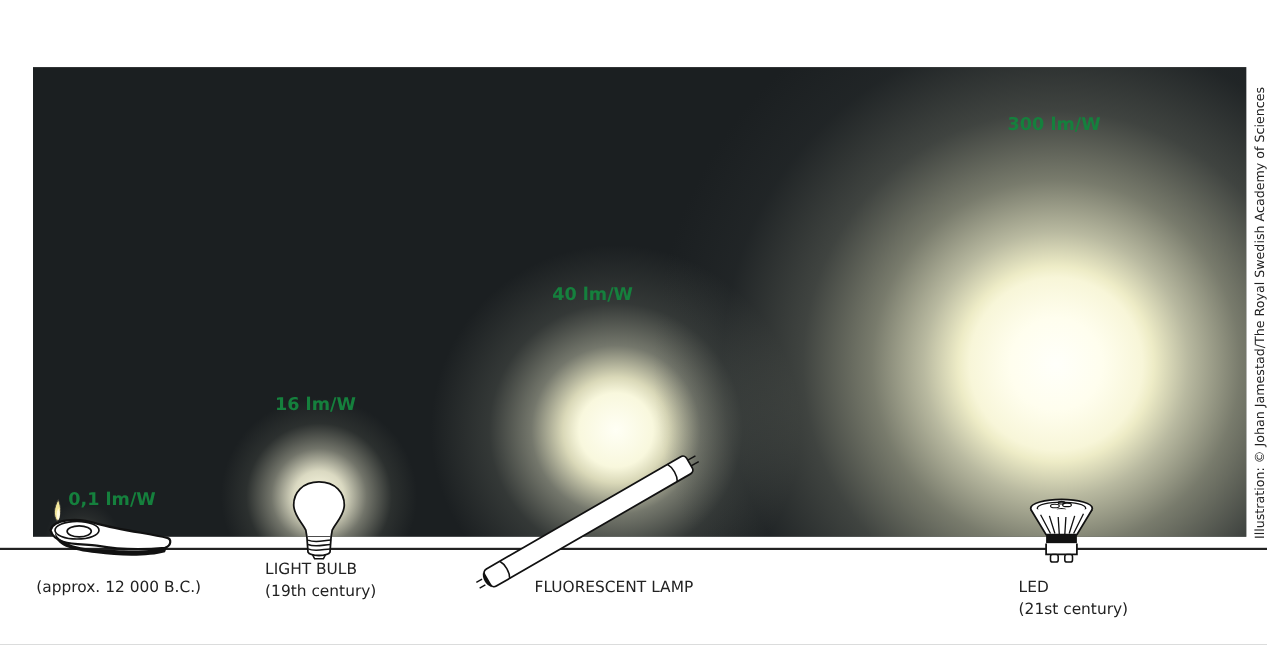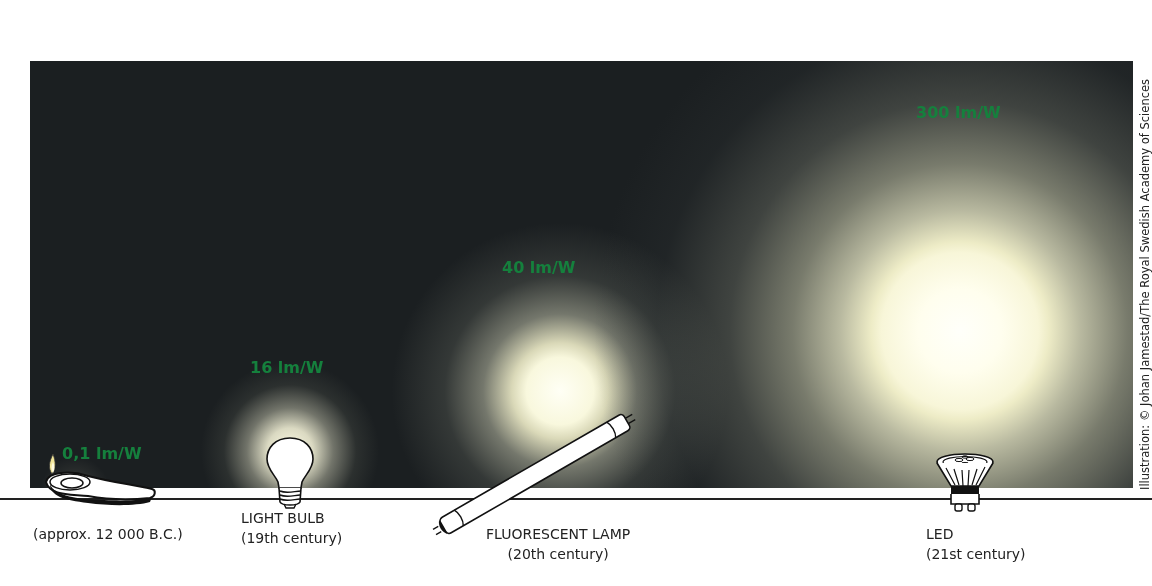--- a/index.html
+++ b/index.html
@@ -91,20 +91,19 @@
 
 <div class="label" style="left:33px; top:524px;">
   <span class="era">(approx. 12 000 B.C.)</span>
 </div>
 <div class="label" style="left:241px; top:508px;">
   <span class="name">LIGHT BULB</span>
   <span class="era">(19th century)</span>
 </div>
 <div class="label" style="left:486px; top:524px;text-align:center;">
   <span class="name">FLUORESCENT LAMP</span>
-  <span class="era">(20th century)</span>
 </div>
 <div class="label" style="left:926px; top:524px;">
   <span class="name">LED</span>
   <span class="era">(21st century)</span>
 </div>
 
 <div class="credit">Illustration: © Johan Jamestad/The Royal Swedish Academy of Sciences</div>
 
 </body></html>

